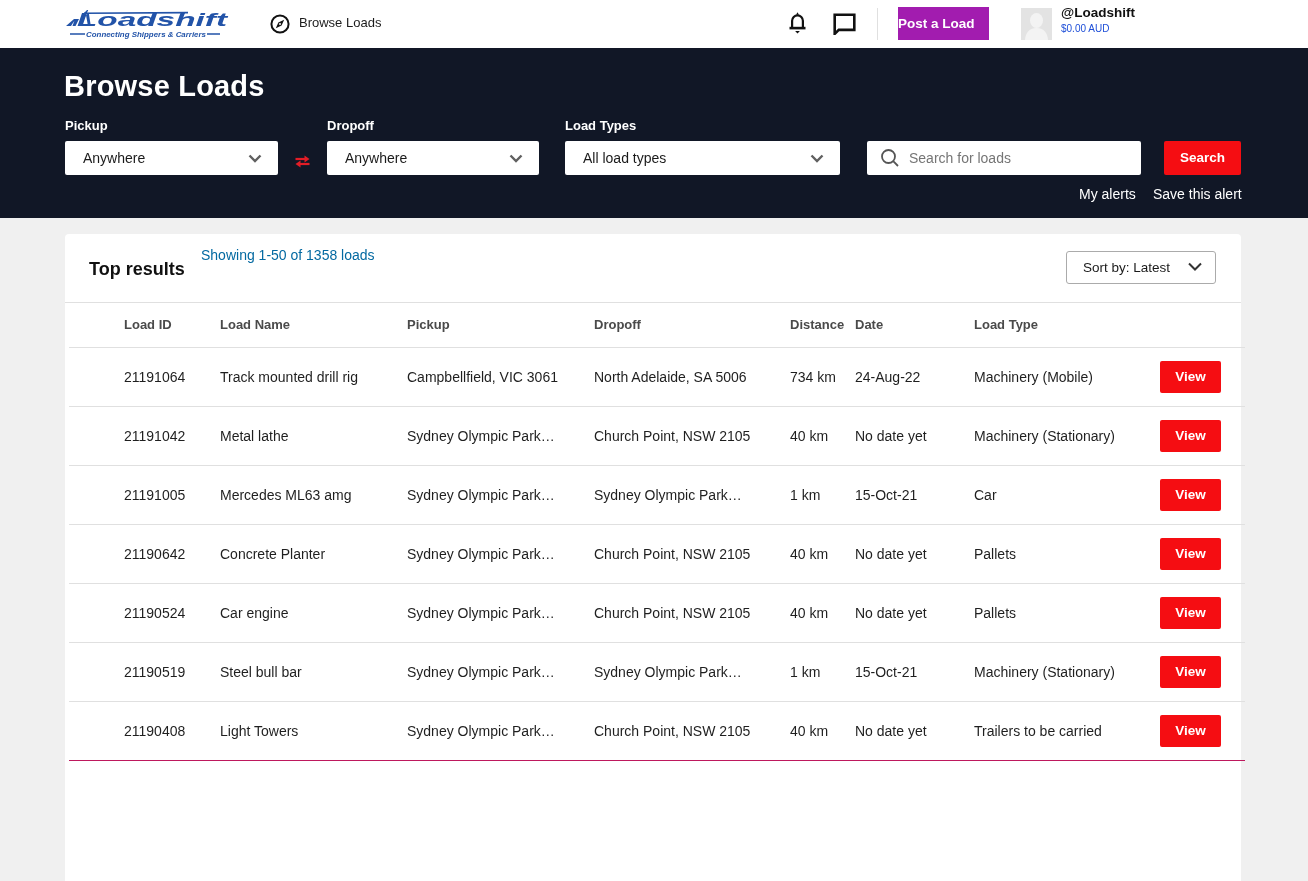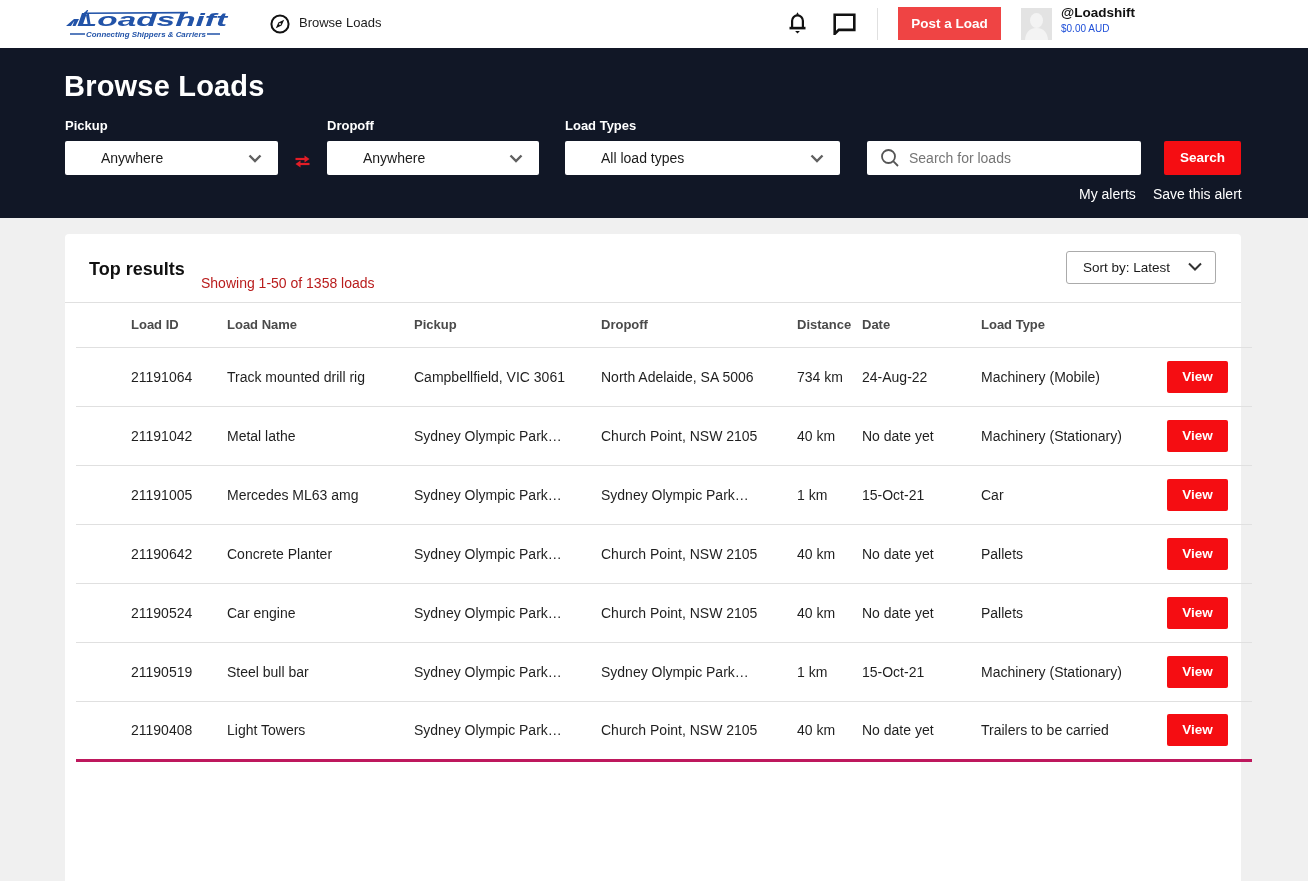--- a/index.html
+++ b/index.html
@@ -8,48 +8,48 @@
 
 #header { position:absolute; top:0; left:0; width:1308px; height:48px; background:#ffffff; z-index:5; }
 #logo { position:absolute; left:64px; top:4px; width:170px; height:40px; }
 .navitem { position:absolute; top:0; height:48px; display:flex; align-items:center; color:#1c1c1c; font-size:13px; }
 #nav-browse { left:270px; }
 #nav-ship { left:407px; }
 .navitem svg { margin-right:9px; } .navitem span { position:relative; top:-1.5px; }
 #bell { position:absolute; left:787px; top:11px; }
 #chat { position:absolute; left:833px; top:13px; }
 #hdr-div { position:absolute; left:877px; top:8px; width:1px; height:32px; background:#e0e0e0; }
-#postload { position:absolute; left:898px; top:7px; width:103px; height:33px; background:#ef4444; color:#fff; font-weight:bold; font-size:13.5px; text-align:center; line-height:33px; }
+#postload { position:absolute; left:898px; top:7px; width:91px; height:33px; background:#a21caf; color:#fff; font-weight:bold; font-size:13.5px; text-align:left; line-height:33px; }
 #avatar { position:absolute; left:1021px; top:8px; width:31px; height:32px; background:#e4e4e4; overflow:hidden; }
 #userinfo { position:absolute; left:1061px; top:5px; }
 #userinfo .uname { font-size:13.5px; font-weight:bold; color:#111; line-height:16px; }
 #userinfo .ubal { font-size:10px; color:#1d4ed8; line-height:16px; }
 
 
 #hero { position:absolute; top:48px; left:0; width:1308px; height:170px; background:#111726; }
 #hero h1 { position:absolute; left:64px; top:24px; color:#fff; font-size:29px; line-height:29px; font-weight:bold; letter-spacing:0.2px; }
 .flabel { position:absolute; top:70px; color:#fff; font-size:13px; font-weight:bold; }
-.fsel { position:absolute; top:93px; height:34px; background:#fff; border-radius:2px; font-size:14px; color:#1a1a1a; display:flex; align-items:center; padding-left:36px; }
+.fsel { position:absolute; top:93px; height:34px; background:#fff; border-radius:2px; font-size:14px; color:#1a1a1a; display:flex; align-items:center; padding-left:18px; }
 .fsel .chev { position:absolute; right:16px; top:13px; }
 #swap { position:absolute; left:295px; top:106px; }
 #searchbox { position:absolute; left:867px; top:93px; width:274px; height:34px; background:#fff; border-radius:2px; display:flex; align-items:center; }
 #searchbox .ph { color:#757575; font-size:14px; margin-left:8px; }
 #searchbtn { position:absolute; left:1164px; top:93px; width:77px; height:34px; background:#f50d12; color:#fff; font-weight:bold; font-size:13.5px; text-align:center; line-height:34px; border-radius:2px; }
 .alertlink { position:absolute; top:138px; color:#fff; font-size:14px; }
 
 
 #card { position:absolute; top:234px; left:65px; width:1176px; height:660px; background:#fff; border-radius:4px 4px 0 0; }
 #topresults { position:absolute; left:24px; top:25px; font-size:18px; font-weight:bold; color:#111; }
-#showing { position:absolute; left:136px; top:41px; font-size:14px; color:#b91c1c; }
+#showing { position:absolute; left:136px; top:13px; font-size:14px; color:#0369a1; }
 #sortbox { position:absolute; left:1001px; top:17px; width:150px; height:33px; border:1px solid #ababab; border-radius:3px; }
 #sortbox .stext { position:absolute; left:16px; top:8px; font-size:13.5px; color:#1a1a1a; }
 #sortbox .chev { position:absolute; right:12px; top:10px; }
 #card .hdrline { position:absolute; top:68px; left:0; width:1176px; height:1px; background:#e0e0e0; }
 
-table { border-collapse:collapse; position:absolute; top:69px; left:11px; width:1176px; table-layout:fixed; }
+table { border-collapse:collapse; position:absolute; top:69px; left:4px; width:1176px; table-layout:fixed; }
 col.c1{width:151px;} col.c2{width:187px;} col.c3{width:187px;} col.c4{width:196px;}
 col.c5{width:65px;} col.c6{width:95px;} col.c7{width:195px;} col.c8{width:100px;}
 thead td { height:44px; font-weight:bold; color:#4a4a4a; font-size:13px; vertical-align:middle; }
 tbody td { height:59px; border-top:1px solid #e0e0e0; font-size:14px; color:#1f1f1f; vertical-align:middle; white-space:nowrap; }
 td.p1 { padding-left:55px; }
 td.r { text-align:left; }
 td.p7 { padding-left:24px; }
 .viewbtn { display:block; margin-left:15px; width:61px; height:32px; background:#f50d12; color:#fff; font-weight:bold; font-size:13.5px; text-align:center; line-height:32px; border-radius:2px; }
 </style>
 </head>
@@ -196,21 +196,21 @@
           <td>Steel bull bar</td>
           <td>Sydney Olympic Park…</td>
           <td>Sydney Olympic Park…</td>
           <td class="r">1 km</td>
           <td class="r">15-Oct-21</td>
           <td class="p7">Machinery (Stationary)</td>
           <td>
             <span class="viewbtn">View</span>
           </td>
         </tr>
-      <tr style="border-bottom:3px solid #be185d;">
+      <tr style="border-bottom:1px solid #be185d;">
           <td class="p1">21190408</td>
           <td>Light Towers</td>
           <td>Sydney Olympic Park…</td>
           <td>Church Point, NSW 2105</td>
           <td class="r">40 km</td>
           <td class="r">No date yet</td>
           <td class="p7">Trailers to be carried</td>
           <td>
             <span class="viewbtn">View</span>
           </td>

